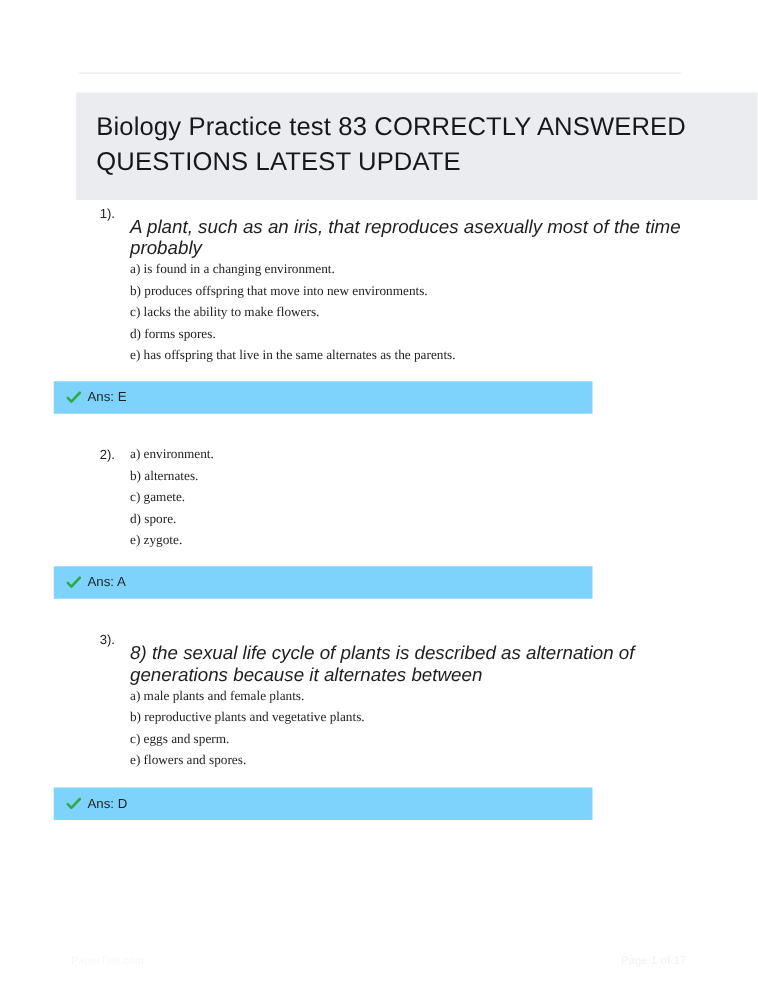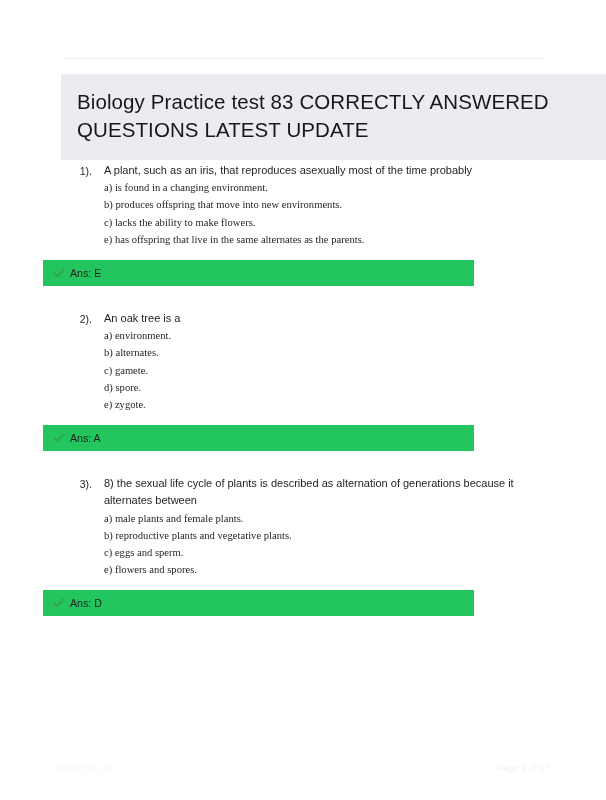--- a/index.html
+++ b/index.html
@@ -80,40 +80,41 @@
     color: #1f1f1f;
     padding-top: 0.5px;
   }
 
   .q-body {
     margin-left: 12px;
     width: 446px;
   }
 
   .q-stem {
-    font-size: 11px;
+    font-size: 15px;
     line-height: 17.2px;
     color: #1f1f1f;
-    margin: 0 0 0 0;
+    margin: 11px 0 0 0;
+    font-style: italic;
   }
 
   .q-option {
     font-size: 10.6px;
     line-height: 17.2px;
     color: #1f1f1f;
     margin: 0;
     font-family: Liberation Serif, serif;
   }
 
   .answer-bar {
     margin-top: 12px;
     margin-left: 43px;
     width: 431px;
     box-sizing: border-box;
-    background: #22c55e;
+    background: #7dd3fc;
     padding: 6px 0 6px 10px;
     display: flex;
     align-items: center;
   }
 
   .check-icon {
     display: inline-block;
     width: 12px;
     height: 12px;
     line-height: 12px;
@@ -172,37 +173,37 @@
 
   <div class="content" id="questions-container">
       <div class="question-block">
         <div class="q-row">
           <div class="q-number">1).</div>
           <div class="q-body">
             <p class="q-stem">A plant, such as an iris, that reproduces asexually most of the time probably</p>
             <p class="q-option">a) is found in a changing environment.</p>
             <p class="q-option">b) produces offspring that move into new environments.</p>
             <p class="q-option">c) lacks the ability to make flowers.</p>
+            <p class="q-option">d) forms spores.</p>
             <p class="q-option">e) has offspring that live in the same alternates as the parents.</p>
           </div>
         </div>
         <div class="answer-bar">
           <span class="check-icon">
             <svg width="12" height="12" viewBox="0 0 12 12" xmlns="http://www.w3.org/2000/svg">
               <path d="M1.2 6.3 L4.1 9.3 L10.8 2.2" fill="none" stroke="#33a84a" stroke-width="2.1" stroke-linecap="round" stroke-linejoin="round"></path>
             </svg>
           </span>
           <span class="answer-text">Ans: E</span>
         </div>
       </div>
       <div class="question-block">
         <div class="q-row">
           <div class="q-number">2).</div>
           <div class="q-body">
-            <p class="q-stem">An oak tree is a</p>
             <p class="q-option">a) environment.</p>
             <p class="q-option">b) alternates.</p>
             <p class="q-option">c) gamete.</p>
             <p class="q-option">d) spore.</p>
             <p class="q-option">e) zygote.</p>
           </div>
         </div>
         <div class="answer-bar">
           <span class="check-icon">
             <svg width="12" height="12" viewBox="0 0 12 12" xmlns="http://www.w3.org/2000/svg">

